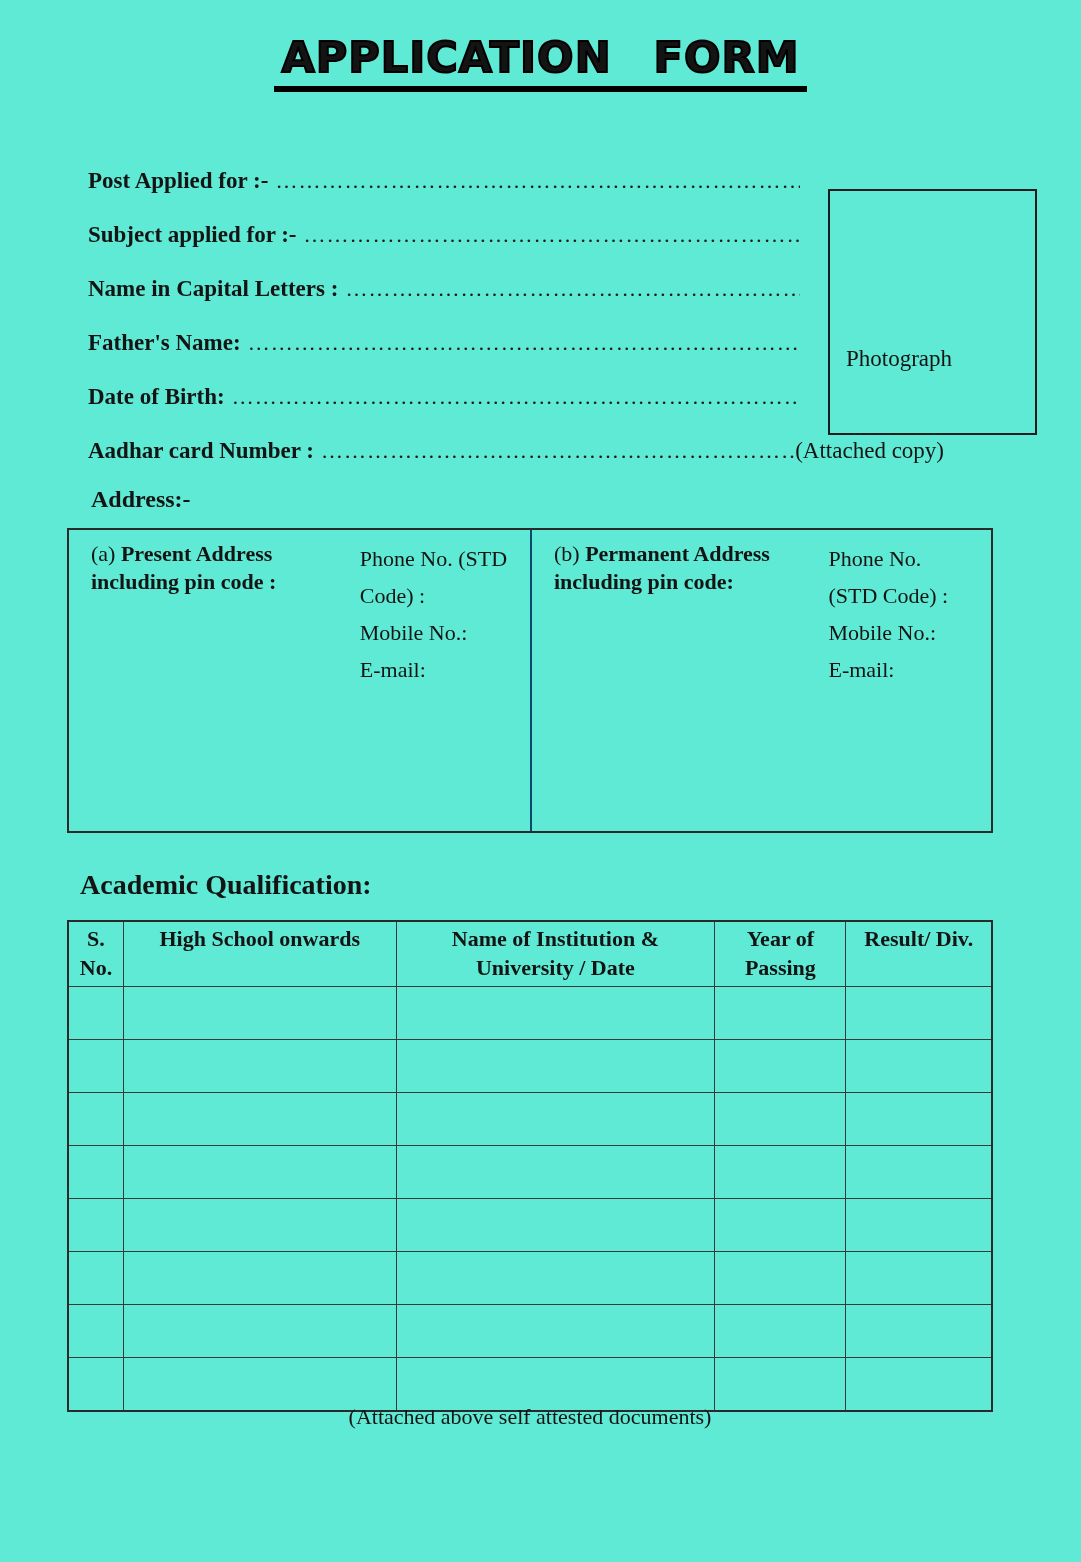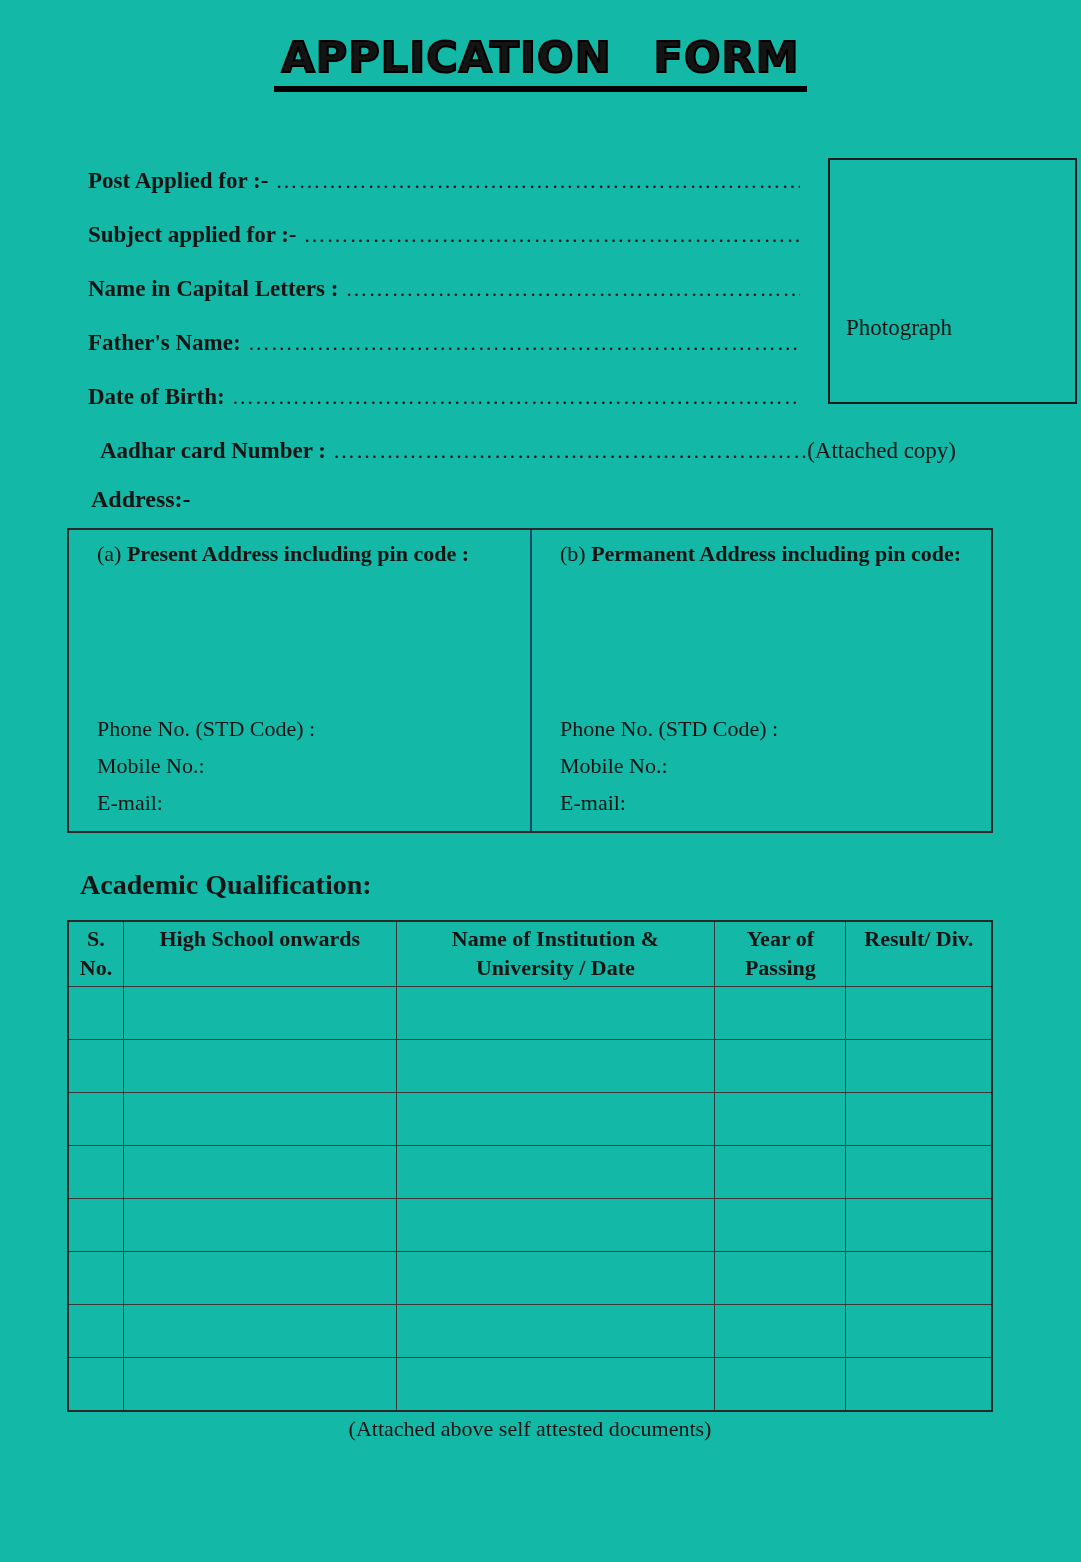--- a/index.html
+++ b/index.html
@@ -1,72 +1,72 @@
 <!DOCTYPE html>
 <html><head>
 <meta charset="utf-8">
 <style>
   html,body { margin:0; padding:0; background:#fff; }
   .page {
-    position:relative; width:1081px; height:1562px; background:#14b8a6;
+    position:relative; width:1081px; height:1562px; background:#5eead4;
     font-family:"Liberation Serif", serif; color:#141414; overflow:hidden;
   }
 
   
   .title-wrap { position:absolute; top:34px; left:0; width:100%; text-align:center; }
   .title {
     display:inline-block; font-family:"DejaVu Sans", sans-serif;
     font-size:43px; font-weight:bold; letter-spacing:1px; word-spacing:26px;
     -webkit-text-stroke:2px #000; line-height:1.1;
     padding:0 8px 5px 8px; border-bottom:6px solid #000;
   }
 
   
   .photo-box {
-    position:absolute; left:828px; top:158px; width:249px; height:246px;
+    position:absolute; left:828px; top:189px; width:209px; height:246px;
     border:2px solid #1d1d1d; box-sizing:border-box;
   }
   .photo-label { position:absolute; left:16px; top:155px; font-size:23px; }
 
   
   .fields { position:absolute; left:88px; top:168px; }
   .field-row { display:flex; align-items:baseline; width:712px; height:24px; margin-bottom:30px; }
-  .field-row.wide { width:856px;margin-left:12px; }
+  .field-row.wide { width:856px; }
   .f-label { flex:0 0 auto; font-weight:bold; font-size:23px; white-space:pre; margin-right:7px; }
   .f-dots  { flex:1 1 auto; overflow:hidden; white-space:nowrap; font-size:22px; letter-spacing:1px; color:#1a1a1a; }
   .f-suffix{ flex:0 0 auto; font-size:23px; }
 
   
   .addr-heading { position:absolute; left:80px; top:486px; font-size:24px; font-weight:bold;margin-left:11px; }
   .addr-table {
     position:absolute; left:67px; top:528px; width:926px; height:305px;
     border:2px solid #2a2a2a; box-sizing:border-box; display:flex;
   }
-  .addr-cell { flex:1 1 50%; display:flex; flex-direction:column; padding:10px 28px; box-sizing:border-box;gap:8px; }
+  .addr-cell { flex:1 1 50%; display:flex; flex-direction:row; padding:10px 22px; box-sizing:border-box;gap:8px; }
   .addr-cell.right { border-left:2px solid #0c4a6e; }
   .addr-title { font-size:22px; line-height:28px; }
   .addr-title .bold { font-weight:bold; }
   .addr-spacer { flex:1 1 auto; }
   .addr-contacts .c-line { font-size:22px; line-height:37px; }
 
   
   .acad-heading { position:absolute; left:80px; top:869px; font-size:28px; font-weight:bold; }
   .acad-table {
     position:absolute; left:67px; top:920px; width:926px;
     border-collapse:collapse; table-layout:fixed; border:2px solid #2a2a2a;
   }
   .acad-table th, .acad-table td { border:1px solid #3a3a3a; }
   .acad-table th {
     font-size:22px; font-weight:bold; text-align:center; vertical-align:top;
     padding:2px 2px 4px 2px; line-height:29px;
   }
   .acad-table td { height:50px; }
   .h-line { display:block; }
 
-  .note { position:absolute; left:67px; top:1404px; width:926px; text-align:center; font-size:22px;margin-top:12px; }
+  .note { position:absolute; left:67px; top:1404px; width:926px; text-align:center; font-size:22px; }
   .signature {
     position:absolute; left:67px; top:1466px; width:926px; box-sizing:border-box;
     padding-right:10px; text-align:right; font-size:23px; font-weight:bold;
   }
 </style>
 </head>
 <body>
 
 <div class="page">
 

